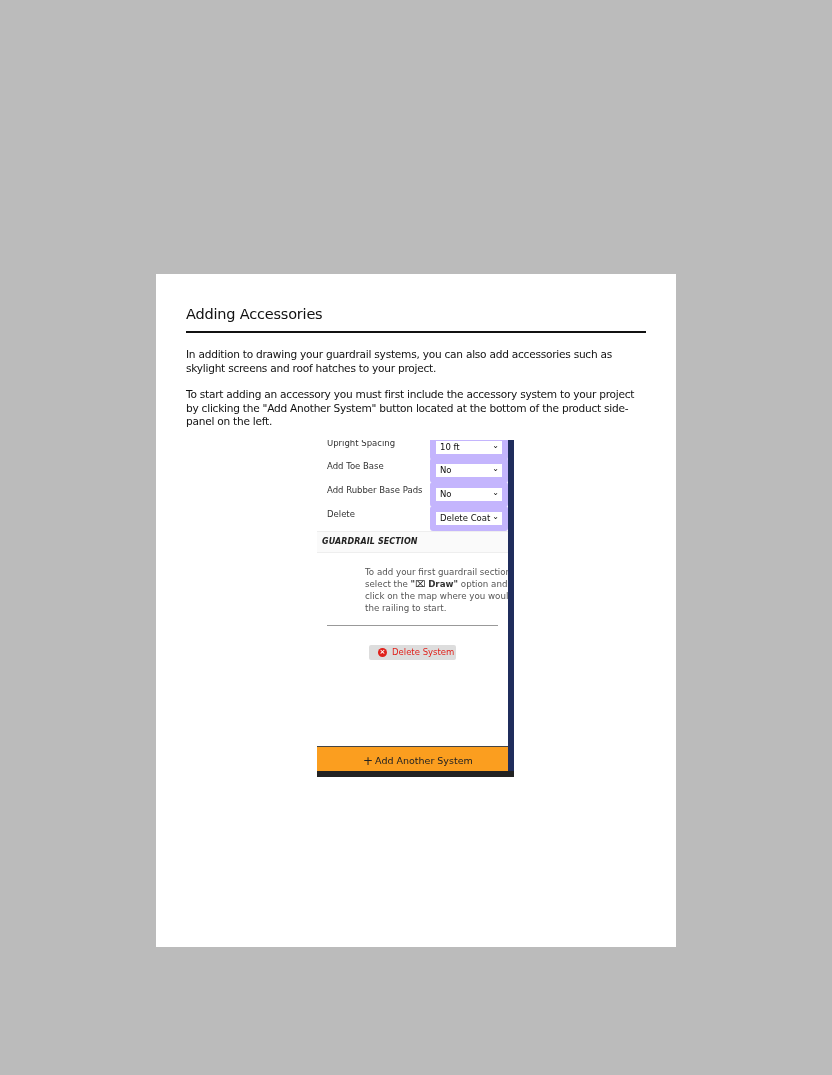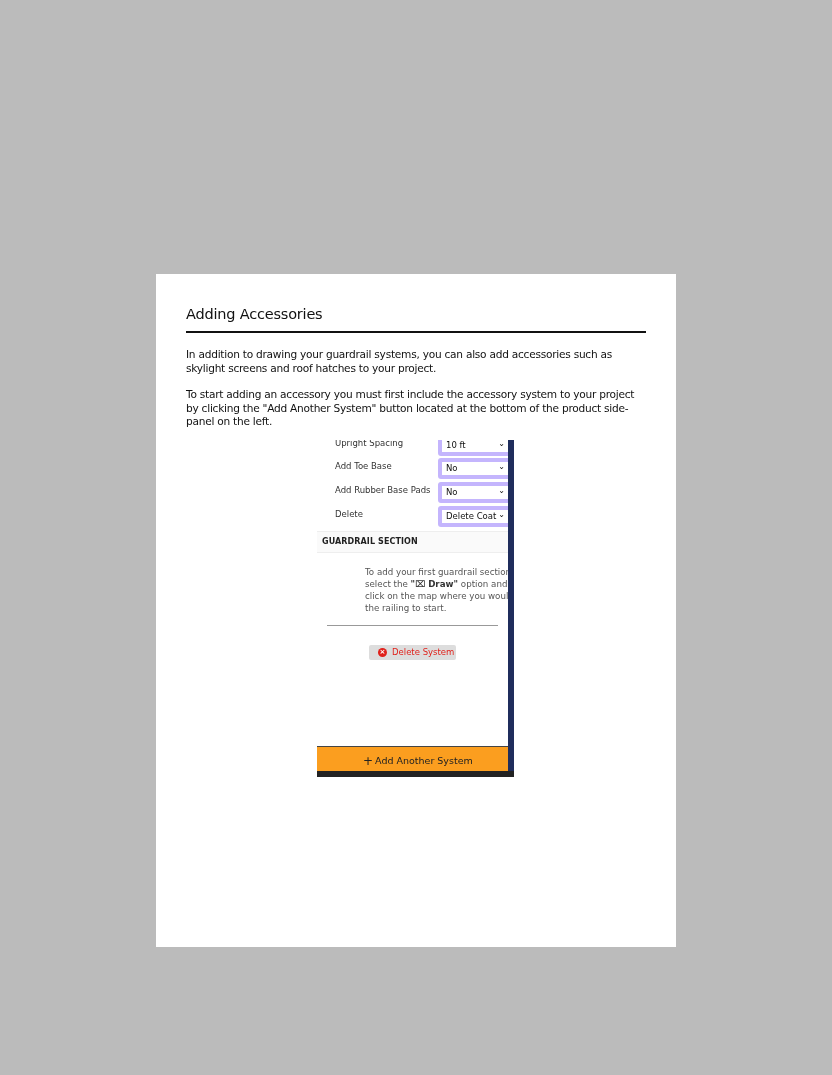--- a/index.html
+++ b/index.html
@@ -6,26 +6,26 @@
   body{width:832px;height:1075px;background:#bbbbbb;position:relative;font-family:"DejaVu Sans","Liberation Sans",sans-serif;overflow:hidden;}
   .page{position:absolute;left:156px;top:274px;width:520px;height:673px;background:#ffffff;}
   .title{position:absolute;left:30px;top:32px;font-size:14.5px;font-weight:normal;color:#111;letter-spacing:-0.2px;}
   .rule{position:absolute;left:30px;top:57px;width:460px;height:2px;background:#111;}
   .para{position:absolute;left:30px;width:462px;font-size:10.6px;line-height:13.5px;color:#111;letter-spacing:-0.25px;}
   .p1{top:74px;}
   .p2{top:114px;}
   .shot{position:absolute;left:161px;top:166px;width:197px;height:337px;background:#fff;overflow:hidden;}
   .panel{position:absolute;left:0;top:0;width:191px;height:337px;background:#fff;}
   .strip{position:absolute;left:191px;top:0;width:6px;height:337px;background:#1f2d5c;}
-  .row{position:absolute;left:10px;width:172px;height:16px;font-size:8.5px;color:#333;margin-left:8px;}
+  .row{position:absolute;left:10px;width:172px;height:16px;font-size:8.5px;color:#333;}
   .row .lbl{position:absolute;left:0;top:3px;}
-  .row .sel{position:absolute;left:103px;top:0;width:66px;height:13px;border:4px solid #c4b5fd;border-radius:3px;background:#fff;font-size:8.5px;color:#111;}
+  .row .sel{position:absolute;left:103px;top:0;width:66px;height:13px;border:6px solid #c4b5fd;border-radius:3px;background:#fff;font-size:8.5px;color:#111;}
   .row .sel span{position:absolute;left:4px;top:1px;}
   .row .sel i{position:absolute;right:3px;top:0px;font-style:normal;font-size:8px;}
-  .sec{position:absolute;left:0;top:91px;width:191px;height:20px;background:#fafafa;border-top:1px solid #eee;border-bottom:1px solid #eee;}
+  .sec{position:absolute;left:0;top:91px;width:191px;height:20px;background:#fafafa;border-top:1px solid #eee;border-bottom:1px solid #eee;font-style:italic;}
   .sec span{position:absolute;left:5px;top:5px;font-size:8px;font-weight:bold;color:#222;letter-spacing:0.1px;}
   .info{position:absolute;left:10px;top:126px;width:175px;font-size:8.7px;line-height:12px;color:#555;margin-left:38px;}
   .info b{color:#333;}
   .hr{position:absolute;left:10px;top:185px;width:171px;height:1px;background:#999;}
   .del{position:absolute;left:52px;top:205px;width:87px;height:15px;background:#ddd;border-radius:2px;font-size:8.5px;color:#e0211b;}
   .del .ic{position:absolute;left:9px;top:3px;width:9px;height:9px;border-radius:50%;background:#e0211b;color:#fff;font-size:7px;line-height:9px;text-align:center;font-weight:bold;}
   .del .t{position:absolute;left:23px;top:2px;}
   .add{position:absolute;left:0;top:306px;width:191px;height:25px;background:#fb9e1f;border-top:1px solid #444;font-size:9.5px;color:#222;}
   .add .t{position:absolute;left:46px;top:6px;}
   .add .pl{font-size:12px;position:relative;top:1px;margin-right:2px;}

